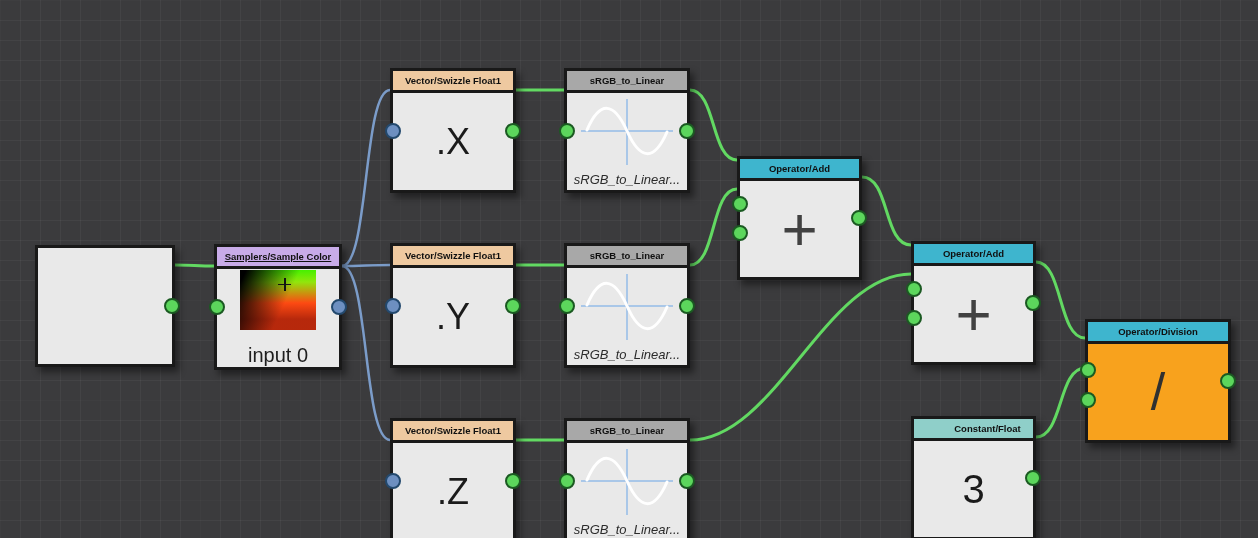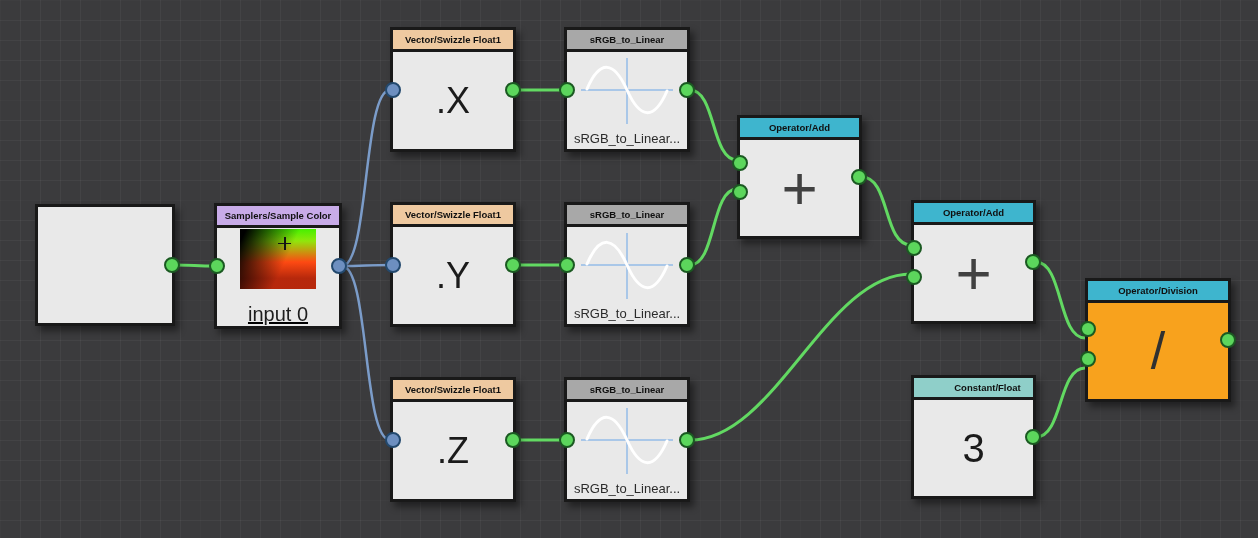--- a/index.html
+++ b/index.html
@@ -17,32 +17,33 @@
   }
   #wires { position:absolute; left:0; top:0; z-index:1; }
   .wire { fill:none; stroke-width:3; stroke-linecap:round; }
   .wire.blue { stroke-width:2.5; }
 
   .node {
     position:absolute; z-index:2;
     background:#e9e9e9;
     border:3px solid #191919;
     box-shadow:4px 5px 7px rgba(0,0,0,0.45);
+    margin-top:41px;
   }
   .hdr {
     height:22px; display:flex; align-items:center; justify-content:center;
     font-size:9.5px; font-weight:bold; color:#101010; white-space:nowrap;
     border-bottom:3px solid #191919; overflow:hidden;
   }
   .body {
     position:absolute; top:22px; left:0; right:0; bottom:0;
     display:flex; align-items:center; justify-content:center;
   }
-  .body.col { flex-direction:column; gap:14px;text-decoration:underline; }
-  .body.block { display:block; }
+  .body.col { flex-direction:column; gap:14px; }
+  .body.block { display:block;font-style:italic; }
 
   .v-pos { font-size:40px; color:#1b1b1b; }
   .v-swizzle { font-size:36px; color:#1b1b1b; }
   .v-plus { font-size:62px; color:#414141; line-height:0.85; font-weight:400; }
   .v-const { font-size:40px; color:#1b1b1b; }
   .v-slash { font-size:52px; color:#303030; }
   .caption { position:absolute; left:0; right:0; bottom:3px; text-align:center; font-size:13px; color:#2b2b2b; }
   .caption-lg { font-size:20px; color:#1e1e1e; }
 
   .swatch {
@@ -86,21 +87,21 @@
     <path class="wire" d="M 690 440 C 775 440 826 274 911 274" style="stroke: rgb(98, 217, 98);"></path>
     <path class="wire" d="M 1036 262 C 1063 262 1058 338 1085 338" style="stroke: rgb(98, 217, 98);"></path>
     <path class="wire" d="M 1036 437 C 1063 437 1058 368 1085 368" style="stroke: rgb(98, 217, 98);"></path>
   </svg>
 
   <div class="node" style="left:35px;top:204px;width:140px;height:122px">
     <span class="port out" style="top:50%"></span>
   </div>
 
   <div class="node" style="left:214px;top:203px;width:128px;height:126px">
-    <div class="hdr" style="background-color: rgb(200, 171, 232);">Samplers/Sample Color</div>
+    <div class="hdr" style="background-color: rgb(200, 171, 232); text-decoration: underline;">Samplers/Sample Color</div>
     <div class="body col">
       <div class="swatch">
         <div class="crosshair"></div>
       </div>
       <div class="caption-lg">input 0</div>
     </div>
     <span class="port in" style="top:50%"></span>
     <span class="port out blue" style="top:50%"></span>
   </div>
 

